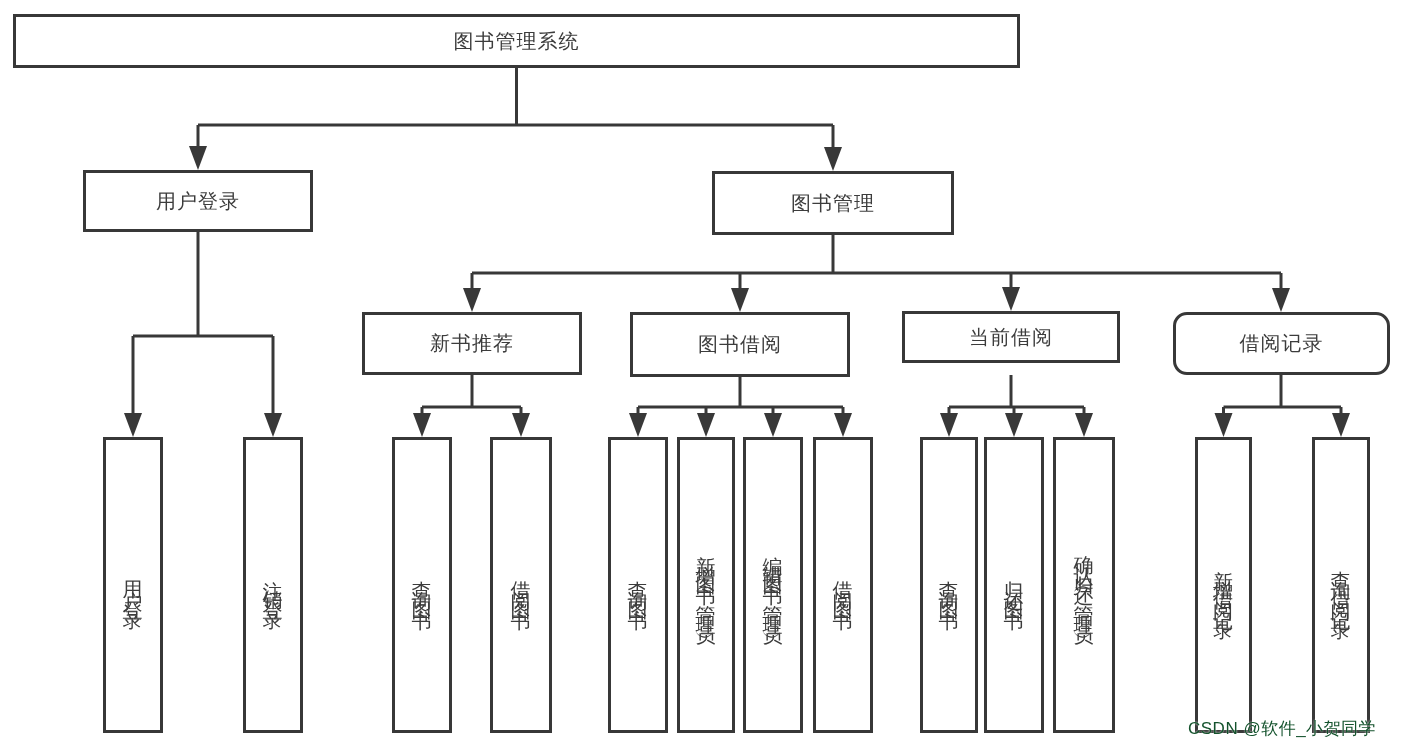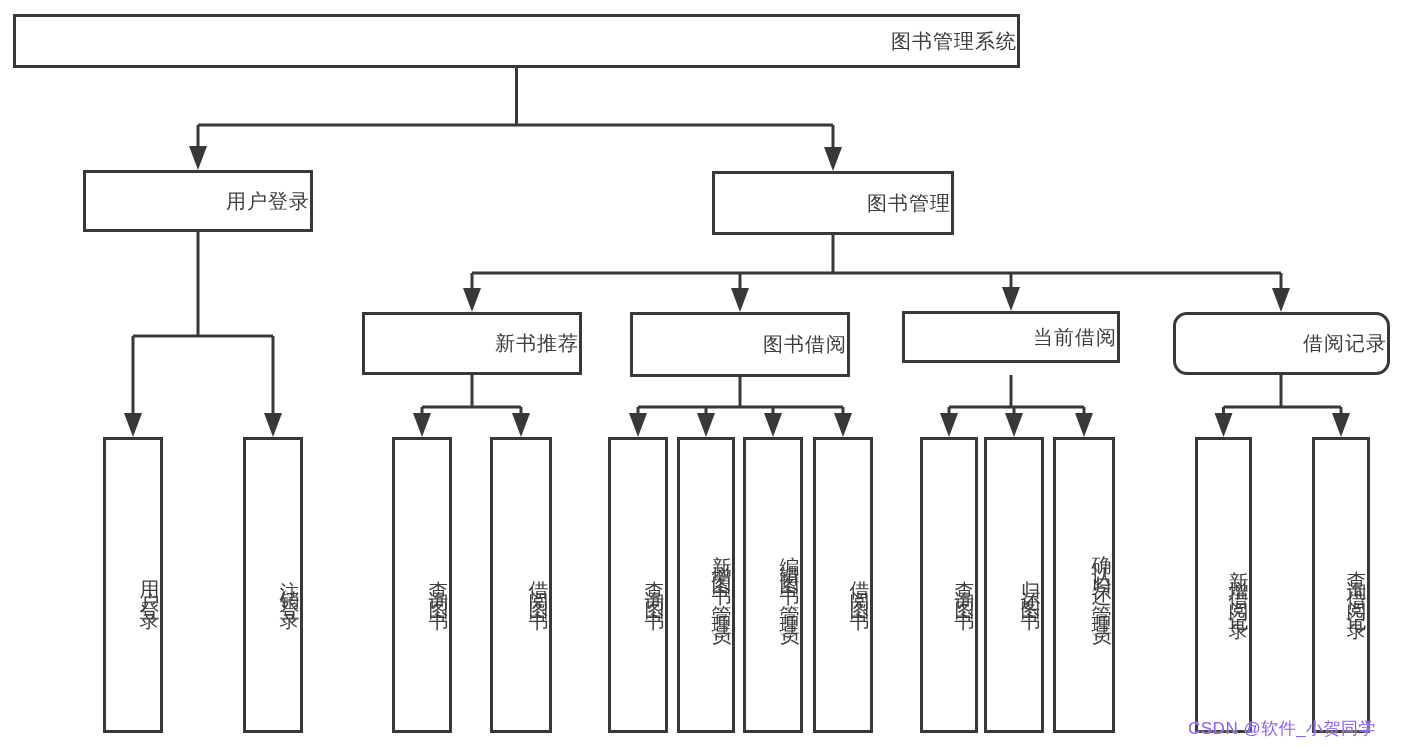--- a/index.html
+++ b/index.html
@@ -18,21 +18,21 @@
     width: 1405px; height: 747px;
     pointer-events: none;
   }
   .node {
     position: absolute;
     box-sizing: border-box;
     background: #ffffff;
     border: 3px solid #383838;
     display: flex;
     align-items: center;
-    justify-content: flex-end;
+    justify-content: center;
   }
   .hlabel {
     font-size: 20px;
     letter-spacing: 1px;
     white-space: nowrap;
   }
   .leaf {
     top: 437px;
     height: 296px;
     border-width: 3px;
@@ -63,21 +63,21 @@
   .l-9  { left: 920px;  width: 58px; }
   .l-10 { left: 984px;  width: 60px; }
   .l-11 { left: 1053px; width: 62px; }
   .l-12 { left: 1195px; width: 57px; }
   .l-13 { left: 1312px; width: 58px; }
   .watermark {
     position: absolute;
     left: 1188px;
     top: 717px;
     font-size: 17px;
-    color: #8b5cf6;
+    color: #14532d;
     letter-spacing: 0.5px;
     white-space: nowrap;
     text-shadow: 0 0 2px #ffffff;
   }
 </style>
 </head>
 <body>
 
 <div id="canvas">
 

